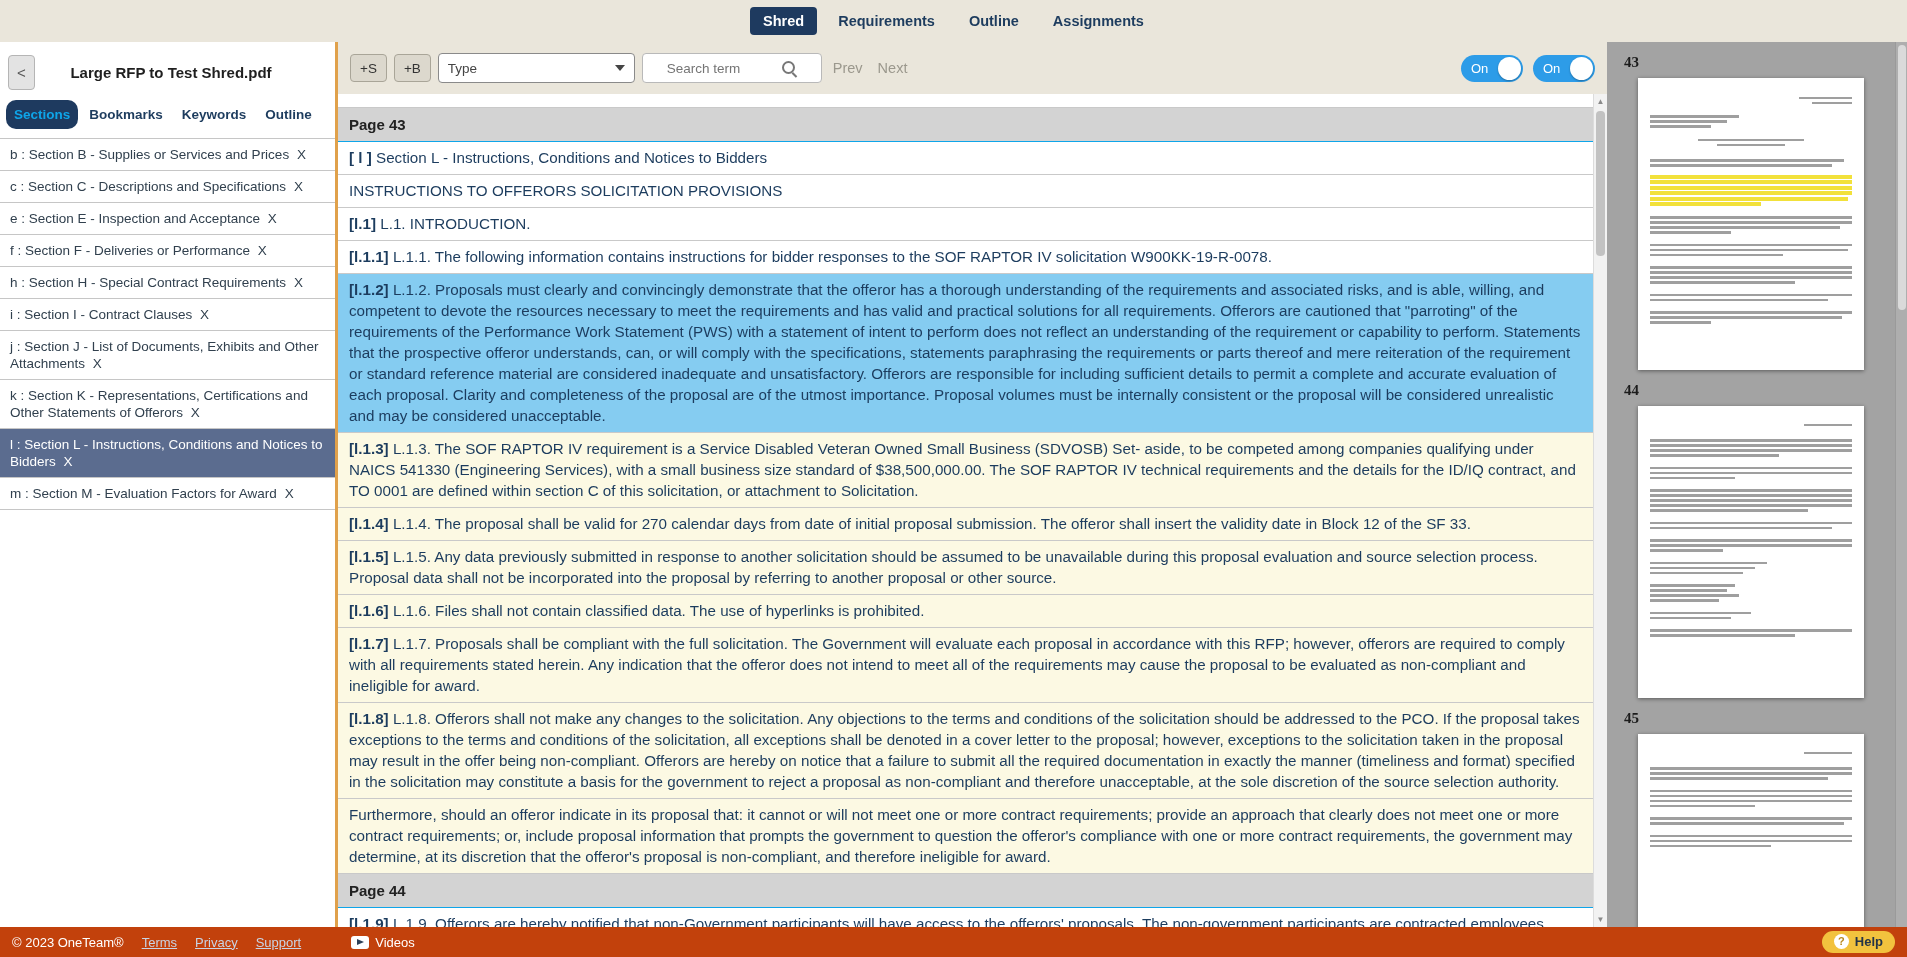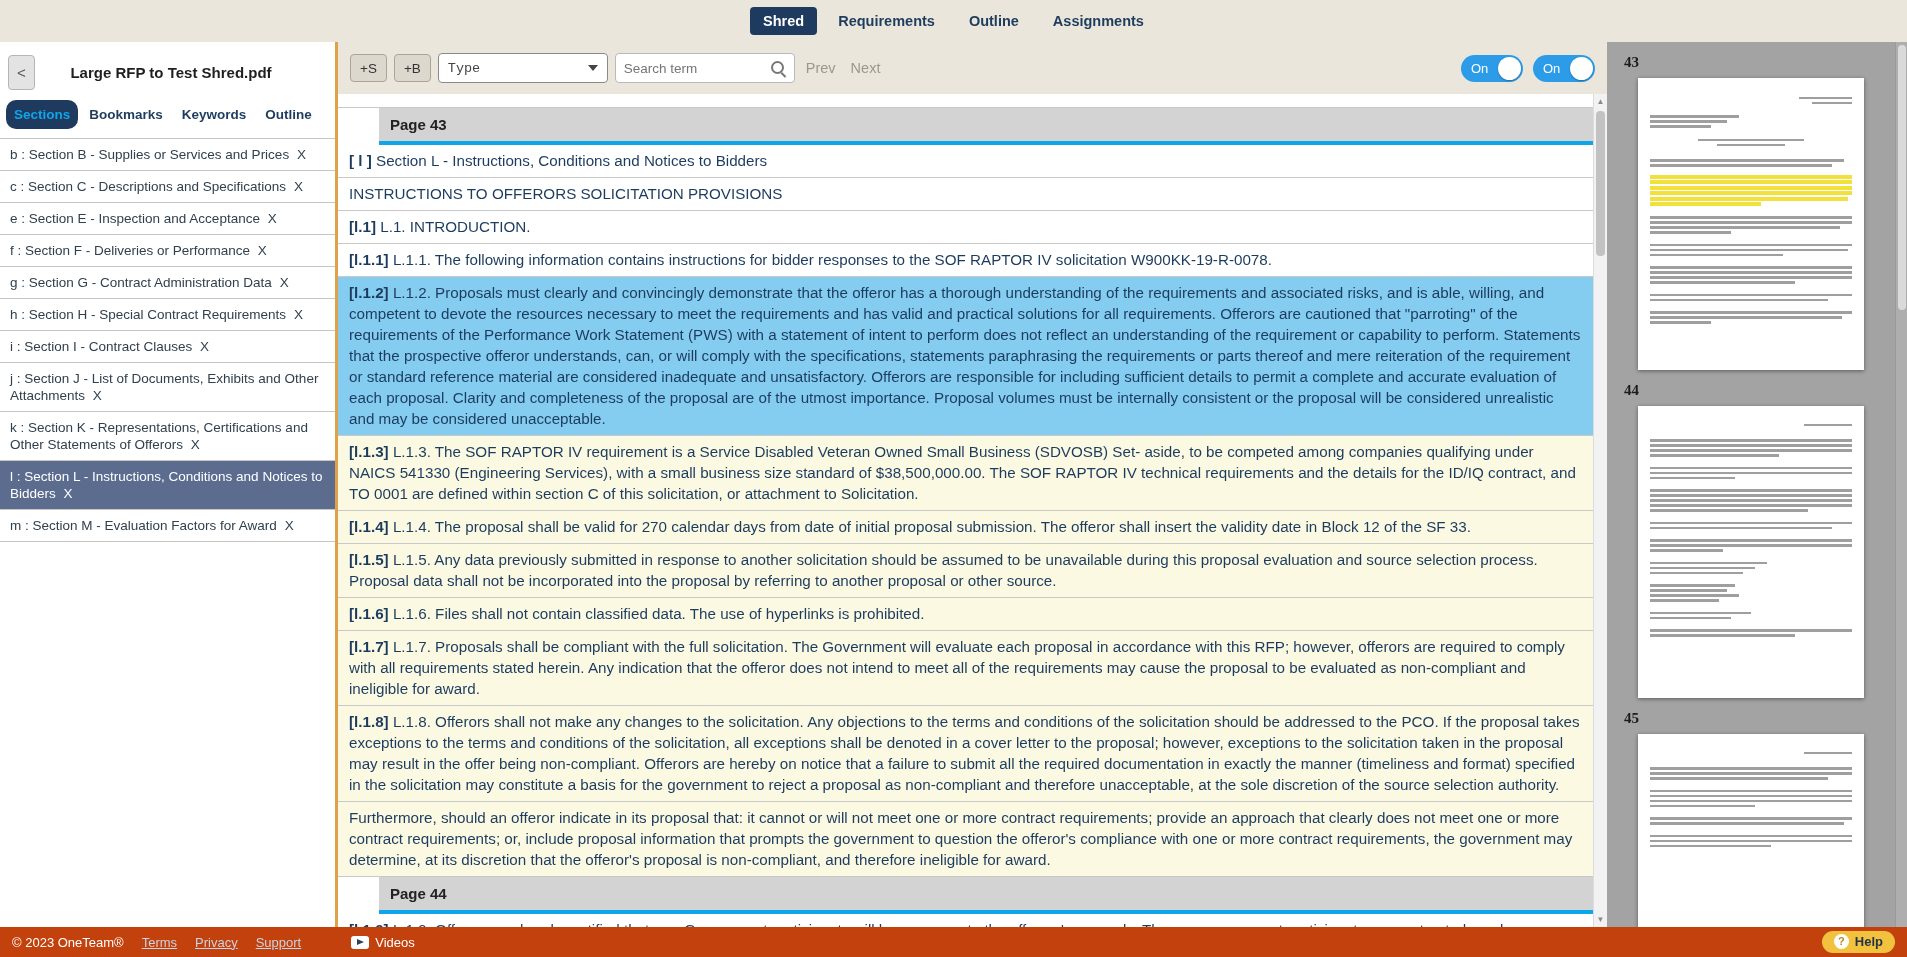--- a/index.html
+++ b/index.html
@@ -23,38 +23,38 @@
 .side-tab.active { background:#1e3a5f; color:#0ea5e9;border-radius:10px; }
 .section-list { flex:1; overflow:hidden; border-top:1px solid #c6c6c6; }
 .section-item { font-size:13.5px; color:#31404e; padding:7px 10px; border-bottom:1px solid #c6c6c6; line-height:17px; cursor:pointer; }
 .section-item.active { background:#5b6c8f; color:#fff; }
 .section-x { margin-left:4px; }
 
 
 .main { flex:1; min-width:0; display:flex; flex-direction:column; background:#eae6db; }
 .toolbar { height:52px; flex:none; display:flex; align-items:center; gap:7px; padding:0 12px; }
 .btn-small { height:28px; padding:0 9px; background:#dcd8cd; border:1px solid #a9a598; border-radius:4px; font-size:13.5px; color:#333; cursor:pointer; font-family:inherit; }
-.type-select { width:170px; height:30px; background:#fff; border:1px solid #8a8a8a; border-radius:4px; display:flex; align-items:center; justify-content:space-between; padding:0 9px; font-size:13.5px; color:#444; cursor:pointer;font-family:Liberation Mono, monospace; }
+.type-select { width:197px; height:30px; background:#fff; border:1px solid #8a8a8a; border-radius:4px; display:flex; align-items:center; justify-content:space-between; padding:0 9px; font-size:13.5px; color:#444; cursor:pointer; }
 .chev { width:0; height:0; border-left:5px solid transparent; border-right:5px solid transparent; border-top:6px solid #444; }
-.search-box { width:180px; height:30px; background:#fff; border:1px solid #b9b9b9; border-radius:4px; display:flex; align-items:center; padding:0 8px; gap:6px; }
+.search-box { width:180px; height:30px; background:#fff; border:1px solid #b9b9b9; border-radius:4px; display:flex; align-items:center; padding:0 24px; gap:6px; }
 .search-box input { flex:1; min-width:0; border:none; outline:none; font-size:13.5px; color:#333; background:transparent; font-family:inherit; }
 .search-icon { position:relative; width:15px; height:15px; flex:none; }
 .search-icon::before { content:''; position:absolute; left:0; top:0; width:9px; height:9px; border:2px solid #777; border-radius:50%; }
 .search-icon::after { content:''; position:absolute; left:11px; top:11px; width:6px; height:2px; background:#777; transform:rotate(45deg); transform-origin:0 0; }
 .nav-btn { background:transparent; border:none; color:#9b988d; font-size:14.5px; cursor:default; font-family:inherit; padding:0 4px; }
 .toolbar-right { margin-left:auto; display:flex; gap:10px; align-items:center; }
 .toggle { width:62px; height:27px; background:#2d9ce8; border-radius:14px; display:flex; align-items:center; position:relative; cursor:pointer; }
 .toggle .t-label { color:#fff; font-size:13px; margin-left:10px; }
 .toggle .knob { position:absolute; right:2px; top:2px; width:23px; height:23px; background:#fff; border-radius:50%; box-shadow:0 1px 2px rgba(0,0,0,.3); }
 
 
 .doc-wrap { flex:1; min-height:0; display:flex; background:#fff; }
 .doc { flex:1; min-width:0; overflow:hidden; }
 .partial-row { height:14px; background:#fff; border-bottom:1px solid #c9c9c9; }
-.page-header { background:#d3d3d3; font-weight:bold; font-size:15px; color:#222; padding:8px 11px; border-bottom:4px solid #0ea5e9;margin-left:41px; }
+.page-header { background:#d3d3d3; font-weight:bold; font-size:15px; color:#222; padding:8px 11px; border-bottom:1px solid #0ea5e9; }
 .doc-row { font-size:15.2px; line-height:21px; color:#1c3c5e; padding:5px 11px 6px; border-bottom:1px solid #c9c9c9; background:#fff; cursor:pointer; }
 .doc-row.yellow { background:#fcf9e3; }
 .doc-row.blue { background:#85ccf1; }
 .row-tag { font-weight:bold; }
 
 
 .doc-scroll { width:14px; flex:none; background:#f2f2f2; border-left:1px solid #dcdcdc; display:flex; flex-direction:column; align-items:center; }
 .scroll-arrow { width:14px; height:15px; color:#8a8a8a; font-size:8px; text-align:center; line-height:15px; cursor:pointer; user-select:none; }
 .doc-scroll-thumb { width:9px; height:145px; flex:none; background:#c2c2c2; border-radius:4px; margin-top:2px; cursor:pointer; }
 .doc-scroll-fill { flex:1; }
@@ -103,21 +103,20 @@
         <button class="side-tab active">Sections</button>
         <button class="side-tab">Bookmarks</button>
         <button class="side-tab">Keywords</button>
         <button class="side-tab">Outline</button>
       </div>
     <div class="section-list">
         <div class="section-item"><span>b : Section B - Supplies or Services and Prices</span> <span class="section-x">X</span></div>
         <div class="section-item"><span>c : Section C - Descriptions and Specifications</span> <span class="section-x">X</span></div>
         <div class="section-item"><span>e : Section E - Inspection and Acceptance</span> <span class="section-x">X</span></div>
         <div class="section-item"><span>f : Section F - Deliveries or Performance</span> <span class="section-x">X</span></div>
-        <div class="section-item"><span>g : Section G - Contract Administration Data</span> <span class="section-x">X</span></div>
         <div class="section-item"><span>h : Section H - Special Contract Requirements</span> <span class="section-x">X</span></div>
         <div class="section-item"><span>i : Section I - Contract Clauses</span> <span class="section-x">X</span></div>
         <div class="section-item"><span>j : Section J - List of Documents, Exhibits and Other Attachments</span> <span class="section-x">X</span></div>
         <div class="section-item"><span>k : Section K - Representations, Certifications and Other Statements of Offerors</span> <span class="section-x">X</span></div>
         <div class="section-item active"><span>l : Section L - Instructions, Conditions and Notices to Bidders</span> <span class="section-x">X</span></div>
         <div class="section-item"><span>m : Section M - Evaluation Factors for Award</span> <span class="section-x">X</span></div>
       </div>
   </aside>
 
   <main class="main">

